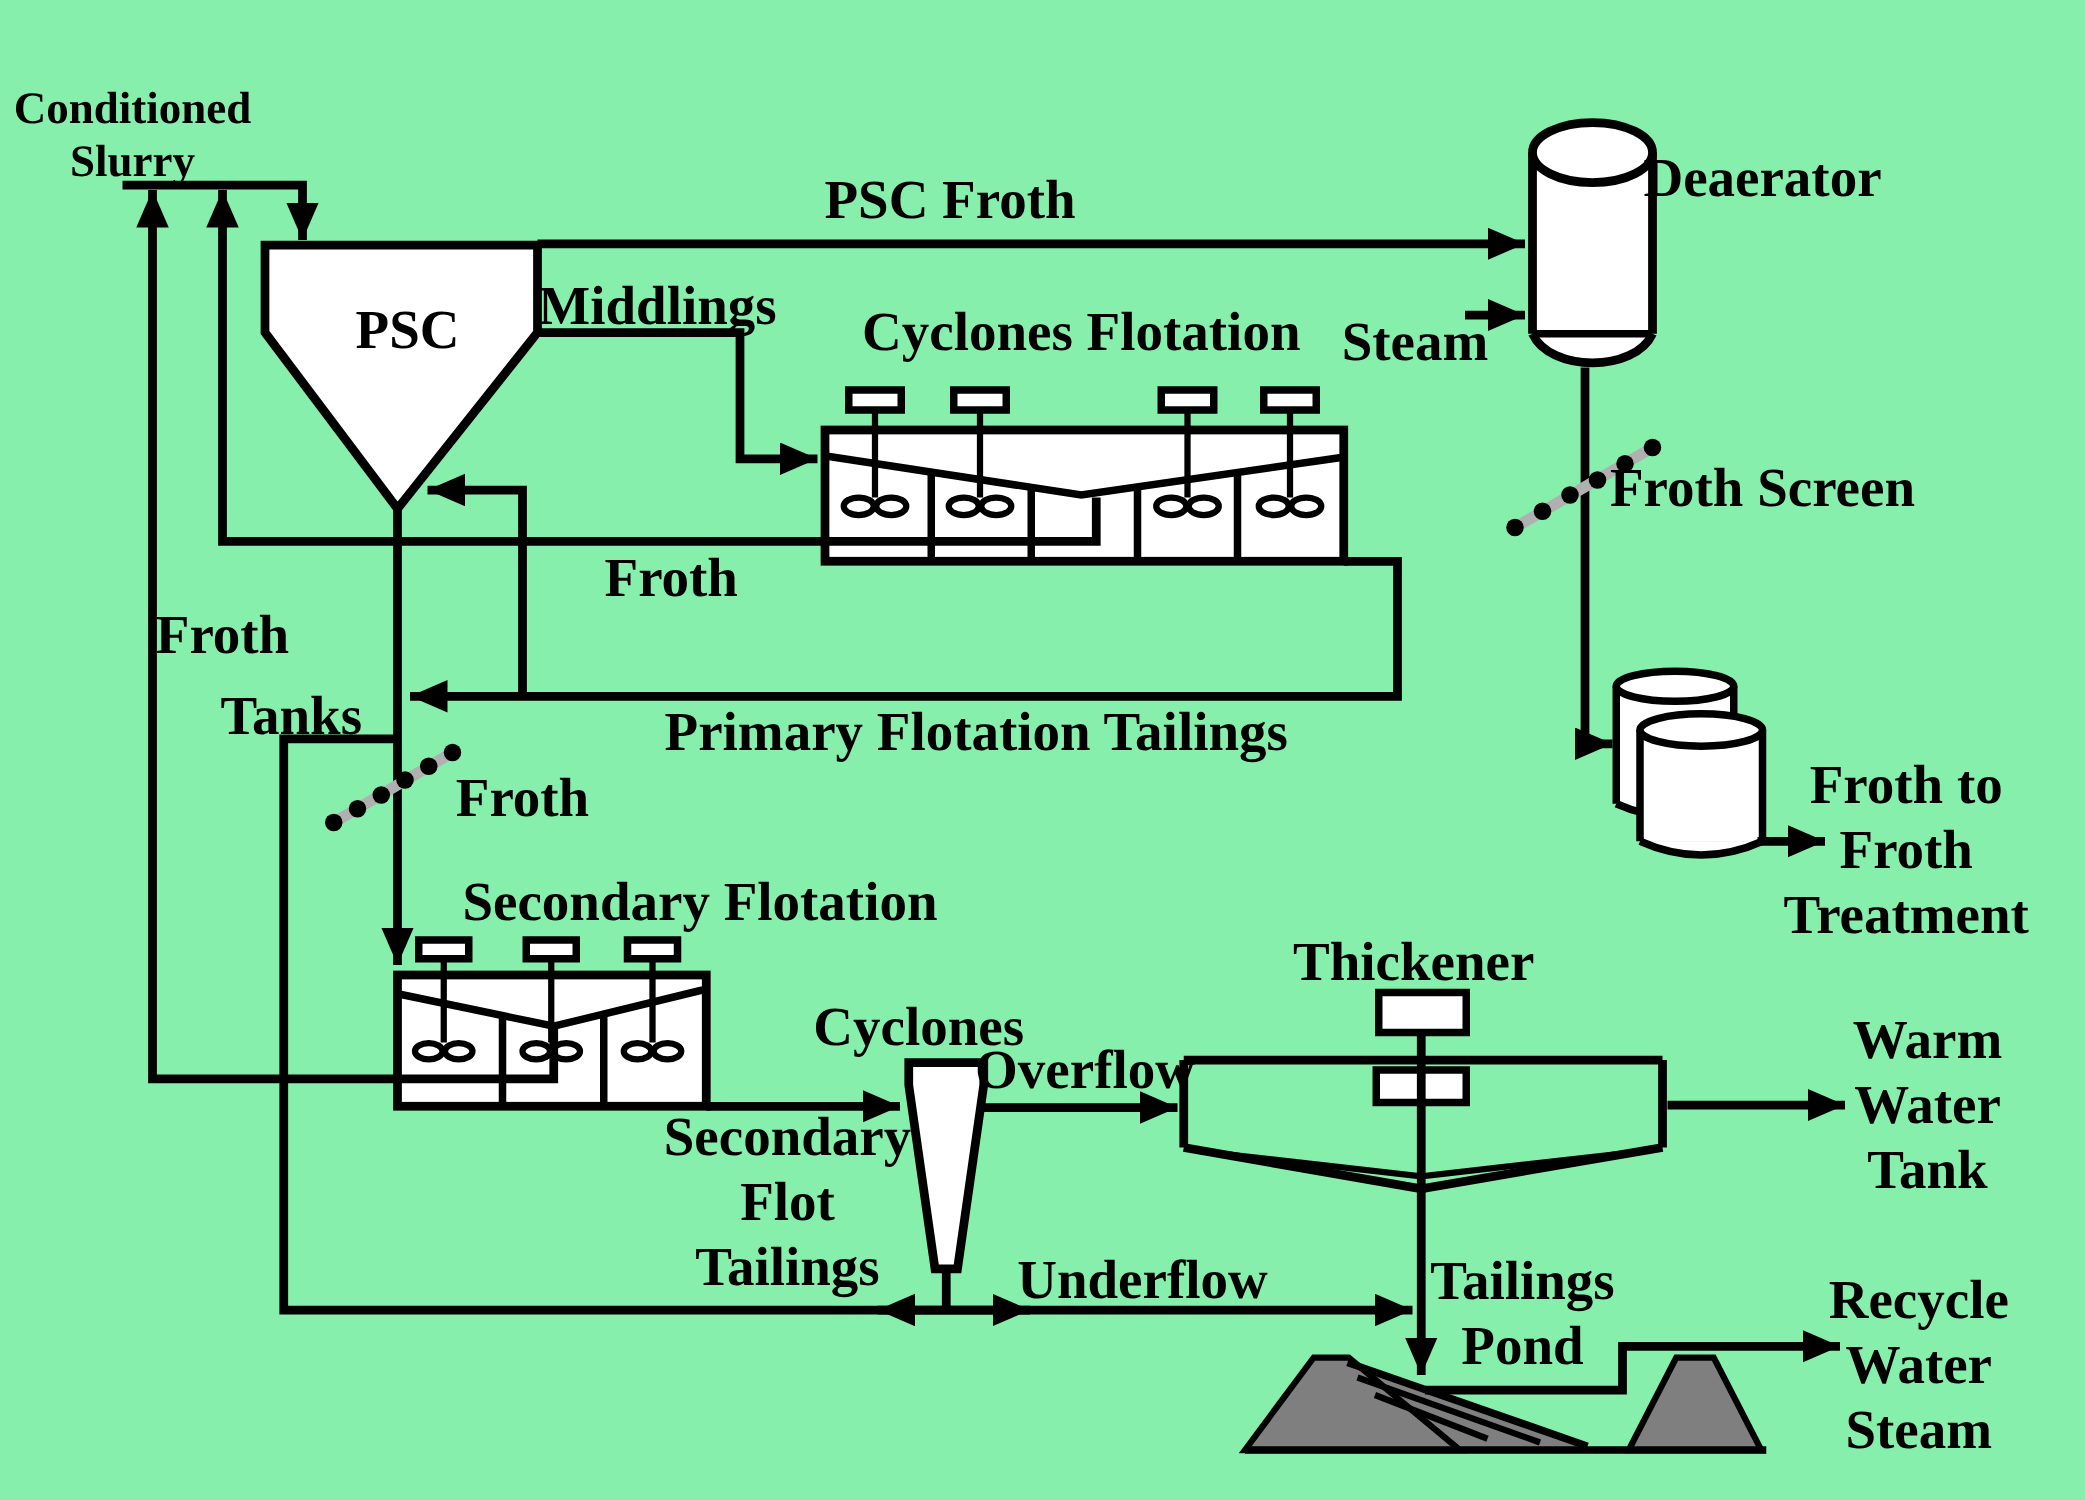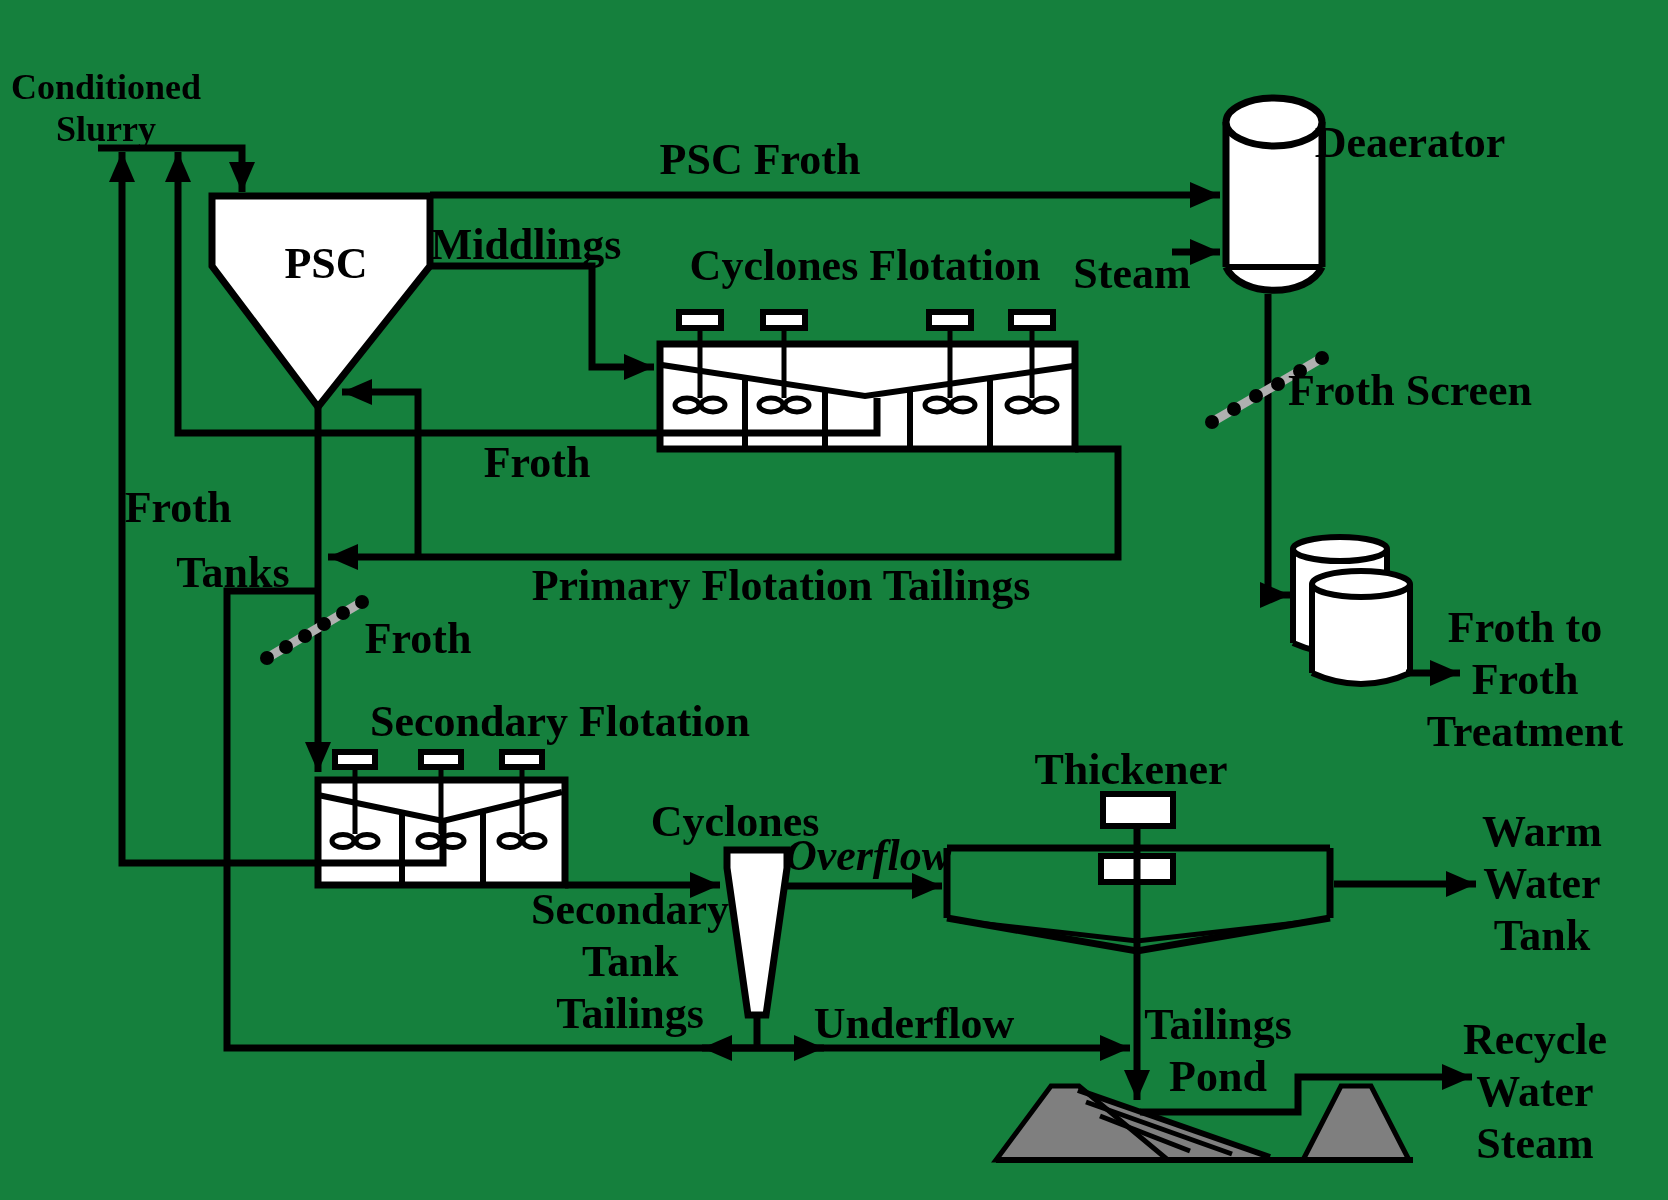--- a/index.html
+++ b/index.html
@@ -1,16 +1,16 @@
 <!DOCTYPE html>
 <html><head>
 <meta charset="utf-8">
 <style>
   html,body{margin:0;padding:0;background:#ffffff;}
-  #stage{position:relative;width:1668px;height:1200px;background:#15803d;overflow:hidden;
+  #stage{position:relative;width:1668px;height:1200px;background:#86efac;overflow:hidden;
          font-family:"Liberation Serif","DejaVu Serif",serif;}
   #flowsvg{position:absolute;left:0;top:0;}
   .lbl{position:absolute;transform:translate(-50%,-50%);font-weight:bold;font-size:44px;
        line-height:1.18;color:#000;text-align:center;white-space:pre-line;}
   .big{font-size:36px;}
 </style>
 </head>
 <body>
 
 <div id="stage">
@@ -177,23 +177,23 @@
 <div class="lbl" style="left:1525px;top:680px;">Froth to
 Froth
 Treatment</div>
 <div class="lbl" style="left:537px;top:463px;">Froth</div>
 <div class="lbl" style="left:178px;top:508px;">Froth</div>
 <div class="lbl" style="left:233px;top:573px;">Tanks</div>
 <div class="lbl" style="left:418px;top:639px;">Froth</div>
 <div class="lbl" style="left:781px;top:586px;">Primary Flotation Tailings</div>
 <div class="lbl" style="left:560px;top:722px;">Secondary Flotation</div>
 <div class="lbl" style="left:735px;top:822px;">Cyclones</div>
-<div class="lbl" style="left:868px;top:856px;font-style:italic;">Overflow</div>
+<div class="lbl" style="left:868px;top:856px;">Overflow</div>
 <div class="lbl" style="left:630px;top:962px;">Secondary
-Tank
+Flot
 Tailings</div>
 <div class="lbl" style="left:914px;top:1024px;">Underflow</div>
 <div class="lbl" style="left:1131px;top:770px;">Thickener</div>
 <div class="lbl" style="left:1542px;top:884px;">Warm
 Water
 Tank</div>
 <div class="lbl" style="left:1218px;top:1051px;">Tailings
 Pond</div>
 <div class="lbl" style="left:1535px;top:1092px;">Recycle
 Water

